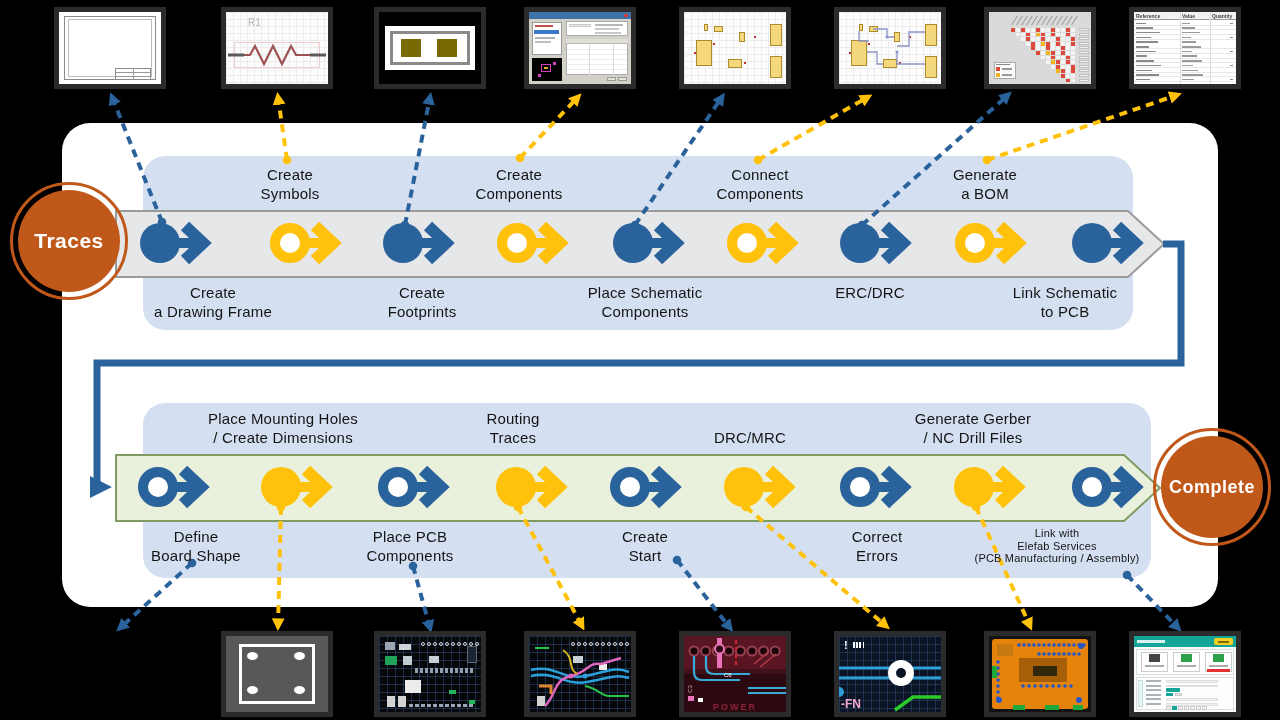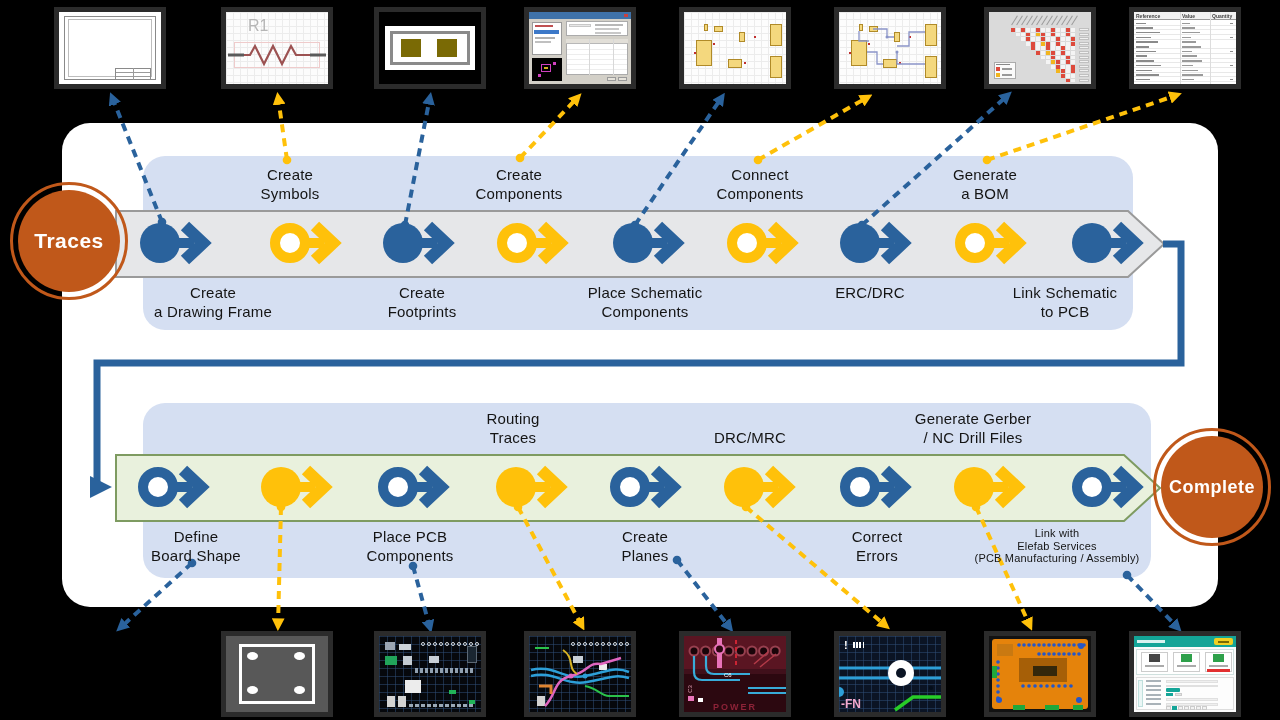--- a/index.html
+++ b/index.html
@@ -168,38 +168,39 @@
 <div class="lab" style="left: 213px; top: 283px;"><span>Create</span><br><span>a Drawing Frame</span></div>
     <div class="lab" style="left: 290px; top: 165px;"><span>Create</span><br><span>Symbols</span></div>
     <div class="lab" style="left: 422px; top: 283px;"><span>Create</span><br><span>Footprints</span></div>
     <div class="lab" style="left: 519px; top: 165px;"><span>Create</span><br><span>Components</span></div>
     <div class="lab" style="left: 645px; top: 283px;"><span>Place Schematic</span><br><span>Components</span></div>
     <div class="lab" style="left: 760px; top: 165px;"><span>Connect</span><br><span>Components</span></div>
     <div class="lab" style="left: 870px; top: 283px;"><span>ERC/DRC</span></div>
     <div class="lab" style="left: 985px; top: 165px;"><span>Generate</span><br><span>a BOM</span></div>
     <div class="lab" style="left: 1065px; top: 283px;"><span>Link Schematic</span><br><span>to PCB</span></div>
     <div class="lab" style="left: 196px; top: 527px;"><span>Define</span><br><span>Board Shape</span></div>
+    <div class="lab" style="left: 283px; top: 409px;"><span>Place Mounting Holes</span><br><span>/ Create Dimensions</span></div>
     <div class="lab" style="left: 410px; top: 527px;"><span>Place PCB</span><br><span>Components</span></div>
     <div class="lab" style="left: 513px; top: 409px;"><span>Routing</span><br><span>Traces</span></div>
-    <div class="lab" style="left: 645px; top: 527px;"><span>Create</span><br><span>Planes</span></div>
+    <div class="lab" style="left: 645px; top: 527px;"><span>Create</span><br><span>Start</span></div>
     <div class="lab" style="left: 750px; top: 428px;"><span>DRC/MRC</span></div>
     <div class="lab" style="left: 877px; top: 527px;"><span>Correct</span><br><span>Errors</span></div>
     <div class="lab small" style="left: 1057px; top: 527px;"><span>Link with</span><br><span>Elefab Services</span><br><span>(PCB Manufacturing / Assembly)</span></div>
     <div class="lab" style="left: 973px; top: 409px;"><span>Generate Gerber</span><br><span>/ NC Drill Files</span></div>
     <div class="thumb" style="left: 54px; top: 7px; width: 112px; height: 82px;">
       <div class="in" style="background:#fff"></div>
       <div class="a" style="left:5px;top:4px;width:92px;height:64px;border:1px solid #8A8A8A"></div>
       <div class="a" style="left:9px;top:7px;width:84px;height:58px;border:1px solid #BDBDBD"></div>
       <div class="a" style="left:56px;top:56px;width:36px;height:12px;border:1px solid #8A8A8A;background:linear-gradient(#fff 0 3px,#9A9A9A 3px 4px,#fff 4px 7px,#9A9A9A 7px 8px,#fff 8px)"></div>
       <div class="a" style="left:74px;top:56px;width:1px;height:12px;background:#9A9A9A"></div>
     </div>
     <div class="thumb" style="left: 221px; top: 7px; width: 112px; height: 82px;">
       <div class="in grid-l" style="background-color:#FCFCFC"></div>
       <div class="a" style="left:8px;top:30px;width:86px;height:26px;border:1px solid #EFCBCB"></div>
-      <span class="a" style="left:22px;top:5px;font-size:16px;color:#B5B5B5">R1</span>
+      <span class="a" style="left:22px;top:5px;font-size:10px;color:#B5B5B5">R1</span>
       <svg class="a" style="left:0;top:0" width="102" height="72" viewBox="0 0 102 72">
      <path d="M6 43h18l5-9 9 18 9-18 9 18 9-18 5 9h18" fill="none" stroke="#9C5252" stroke-width="2.2"></path>
      <rect x="2" y="41.5" width="16" height="3" fill="#5A5A5A"></rect>
         <rect x="84" y="41.5" width="16" height="3" fill="#5A5A5A"></rect>
       </svg>
     </div>
     <div class="thumb" style="left: 374px; top: 7px; width: 112px; height: 82px;">
       <div class="in" style="background:#000"></div>
       <div class="a" style="left:6px;top:14px;width:90px;height:44px;background:#fff"></div>
       <div class="a" style="left:11px;top:19px;width:80px;height:34px;border:3px solid #8A8A8A;background:#fff"></div>

